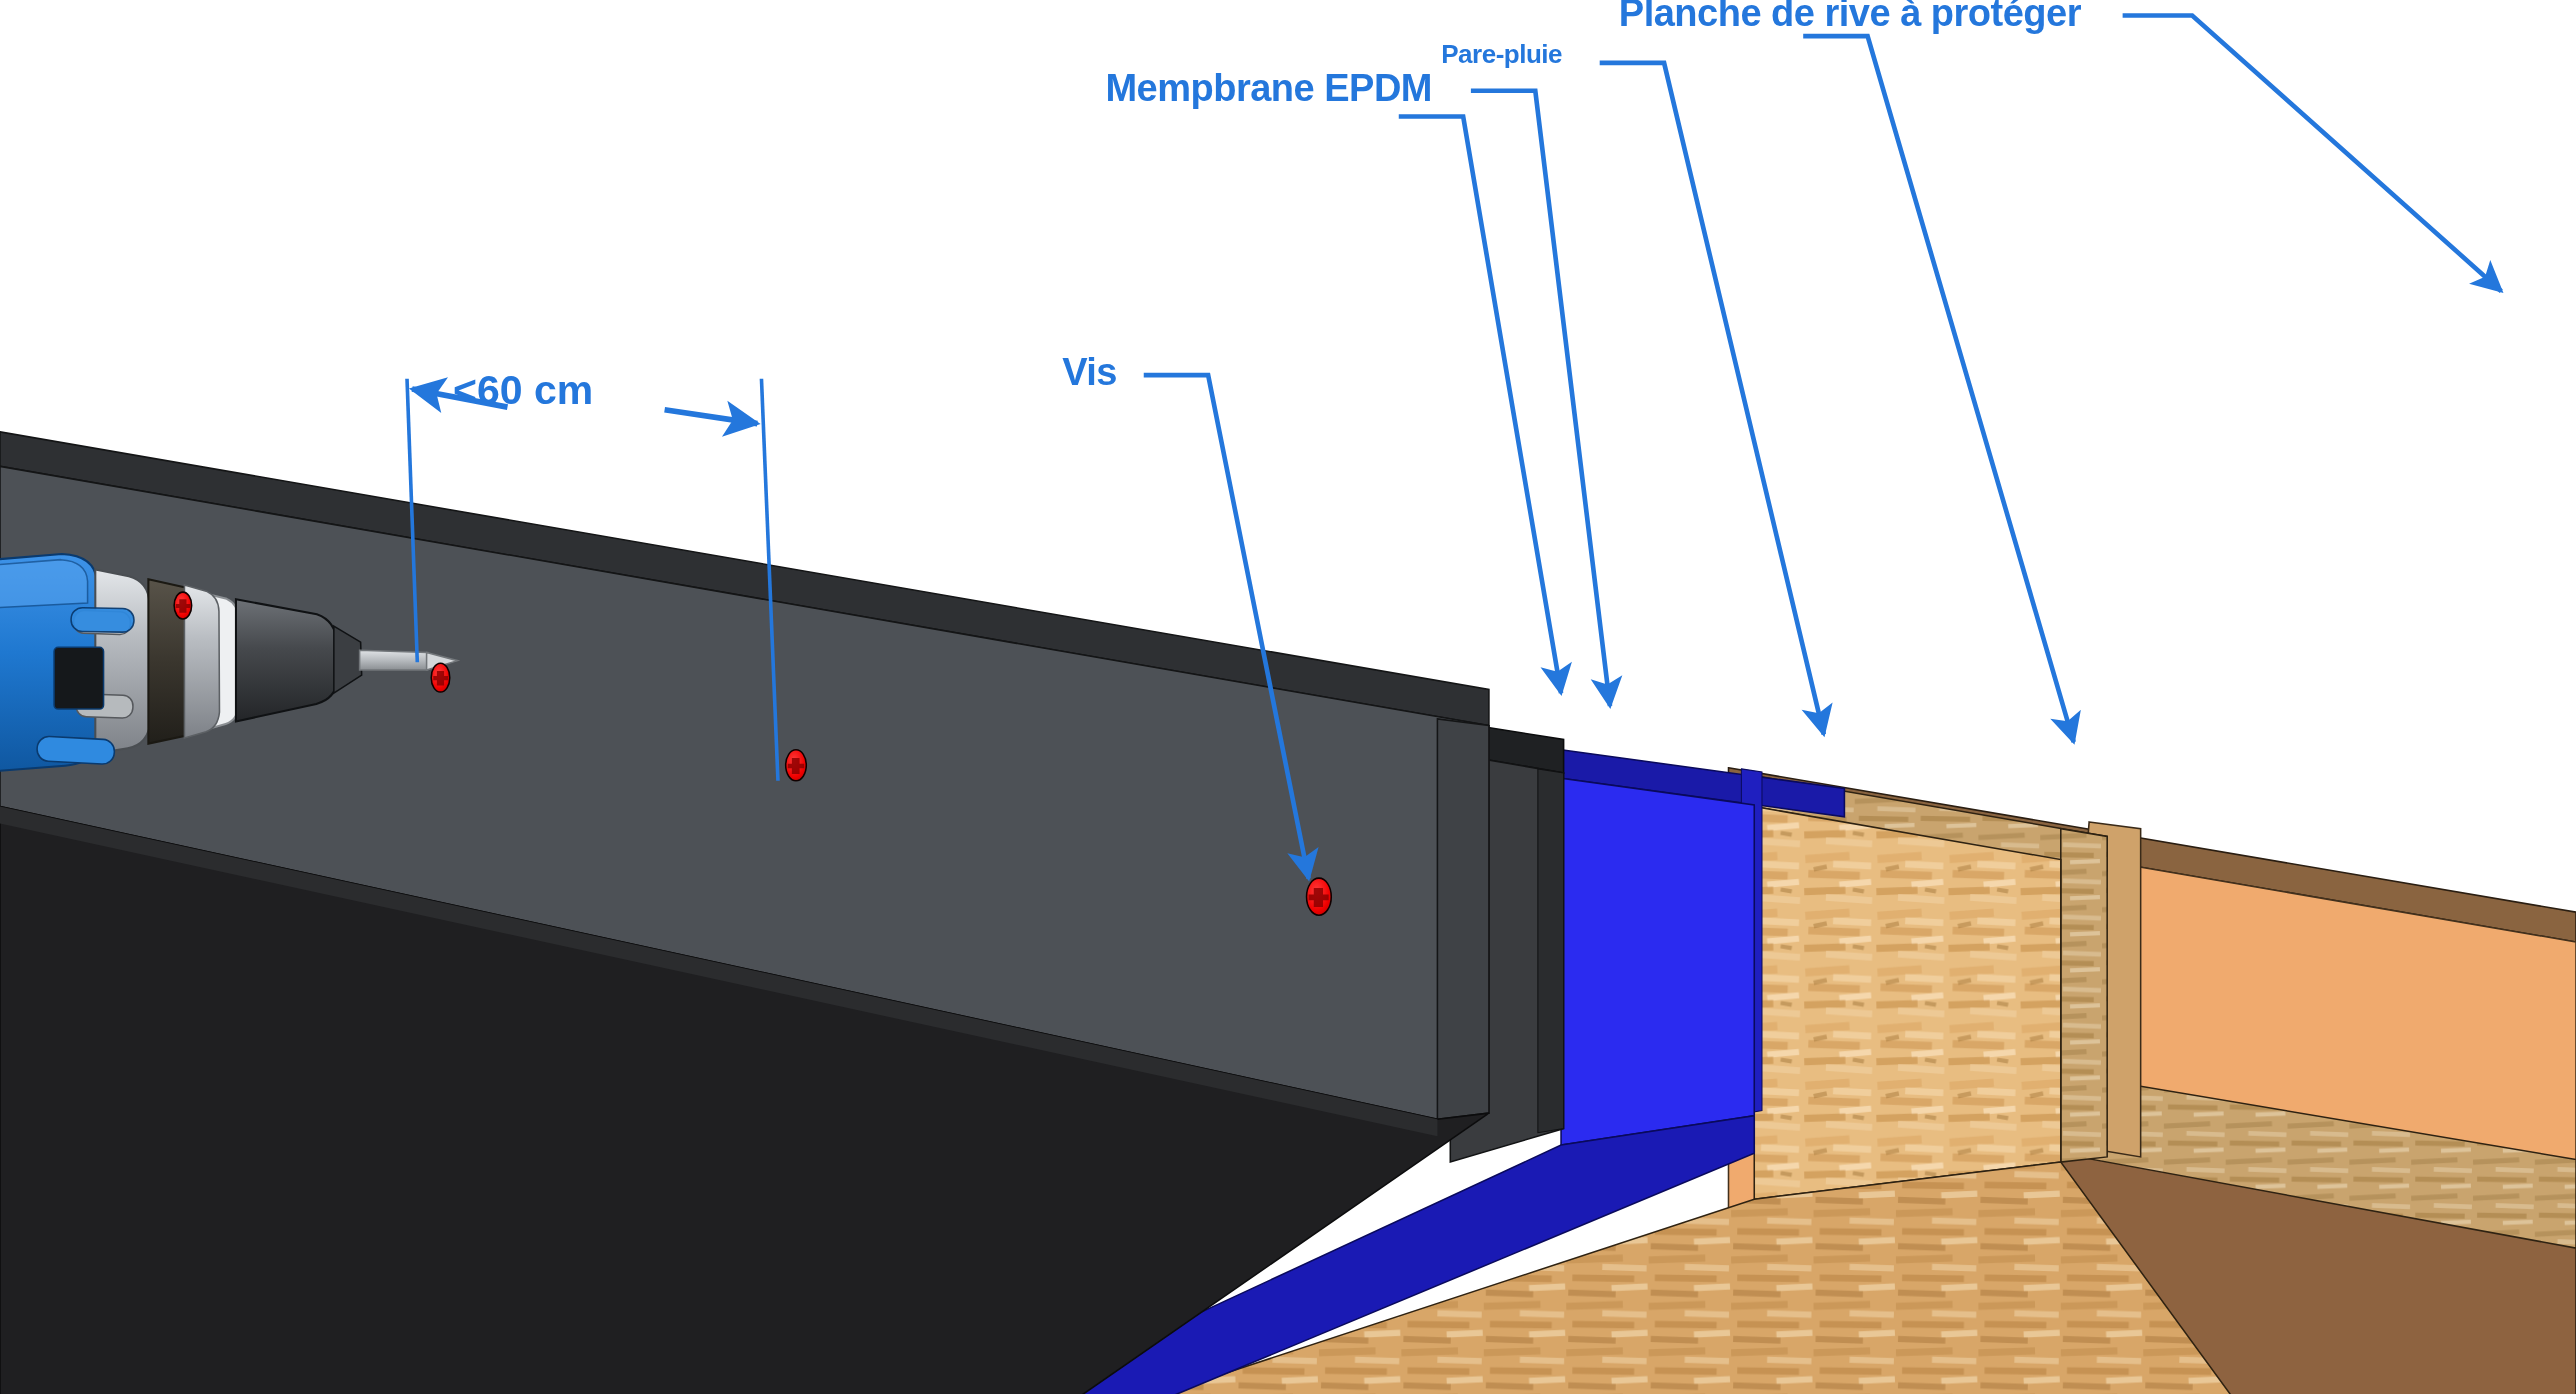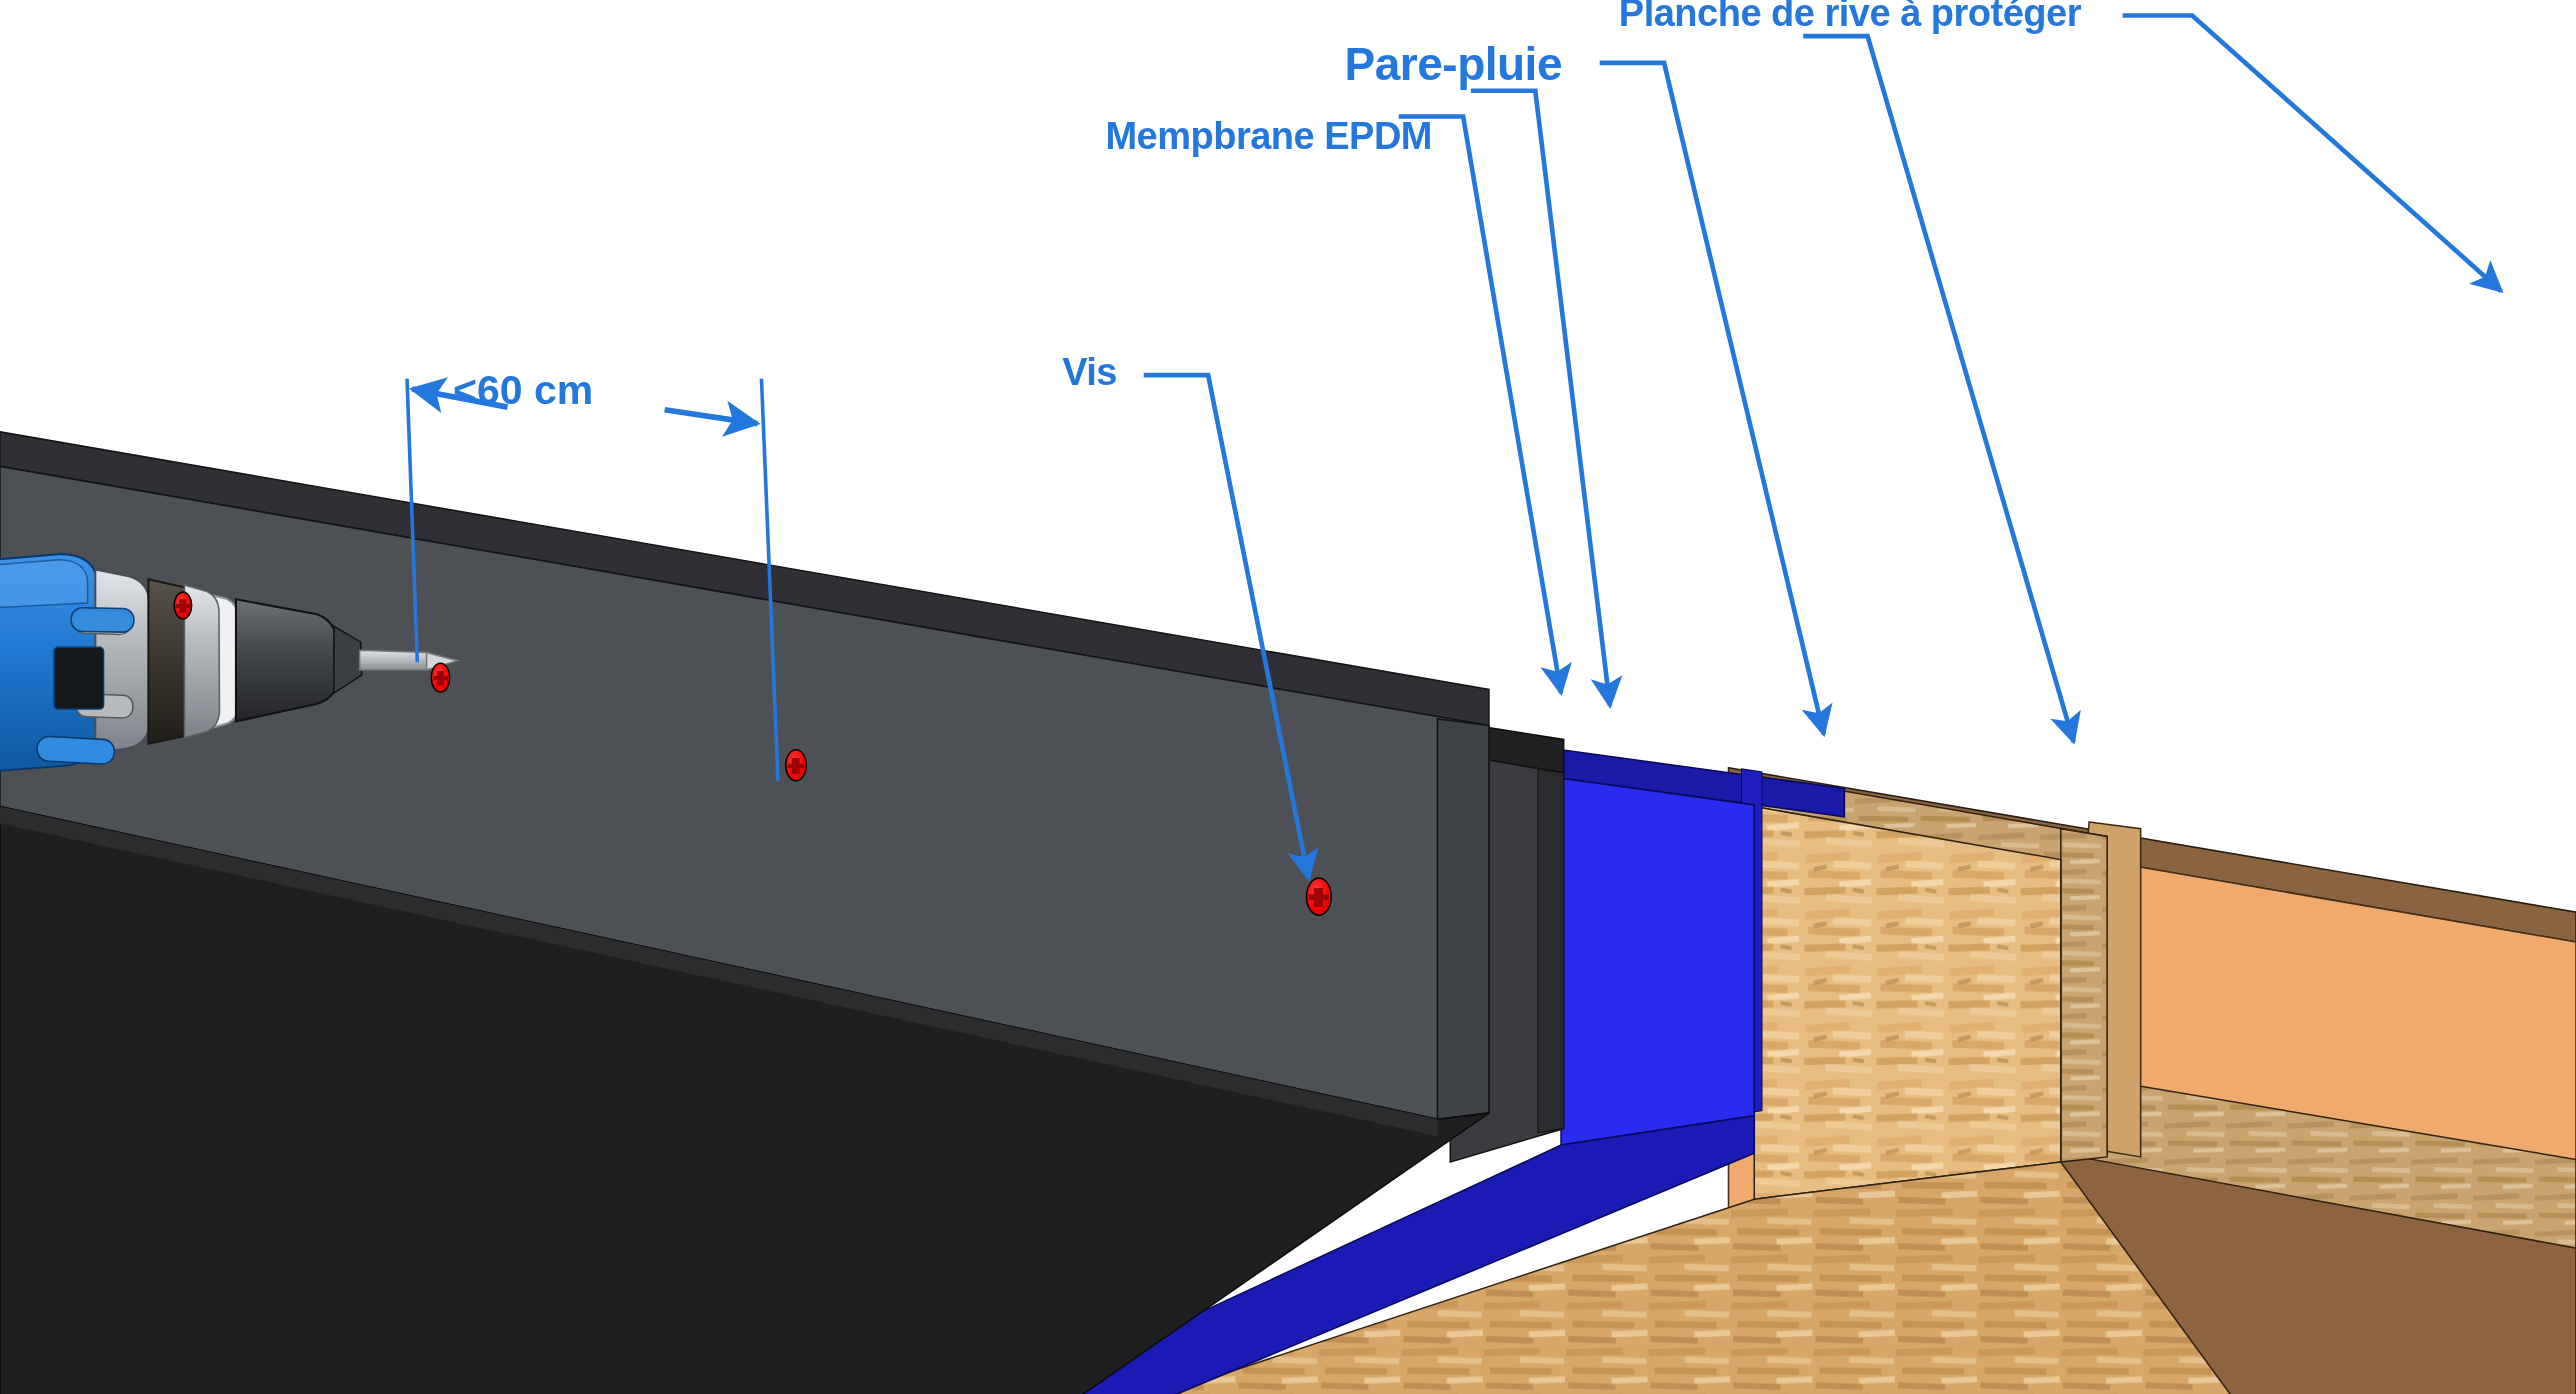--- a/index.html
+++ b/index.html
@@ -240,23 +240,23 @@
       <line x1="790" y1="735" x2="810" y2="1285"></line>
       <line x1="1478" y1="735" x2="1510" y2="1515"></line>
       <line x1="985" y1="790" x2="800" y2="755" marker-end="url(#dimArrowR)" stroke-width="11"></line>
       <line x1="1290" y1="795" x2="1470" y2="822" marker-end="url(#dimArrowR)" stroke-width="11"></line>
     </g>
   </svg>
 
   <div class="lbl lbl-r" id="lab0" style="right:495px; top:-6.2px; font-size:38px;">Planche de rive à protéger</div>
 
 
-  <div class="lbl lbl-r" id="lab2" style="right:1014px; top:41px; font-size:46px;">Pare-pluie</div>
-
-  <div class="lbl lbl-r" id="lab3" style="right:1144px; top:69px; font-size:38px;margin-top:48px;">Mempbrane EPDM</div>
+  <div class="lbl lbl-r" id="lab2" style="right:1014px; top:41px; font-size:26px;">Pare-pluie</div>
+
+  <div class="lbl lbl-r" id="lab3" style="right:1144px; top:69px; font-size:38px;">Mempbrane EPDM</div>
 
 
   <div class="lbl lbl-r" id="lab5" style="right:1459px; top:353px; font-size:38px;">Vis</div>
 
   <div id="dim-label" style="left:453px; top:370px; font-size:41px;">&lt;60 cm</div>
 
 </div>
 
 
 </body></html>

